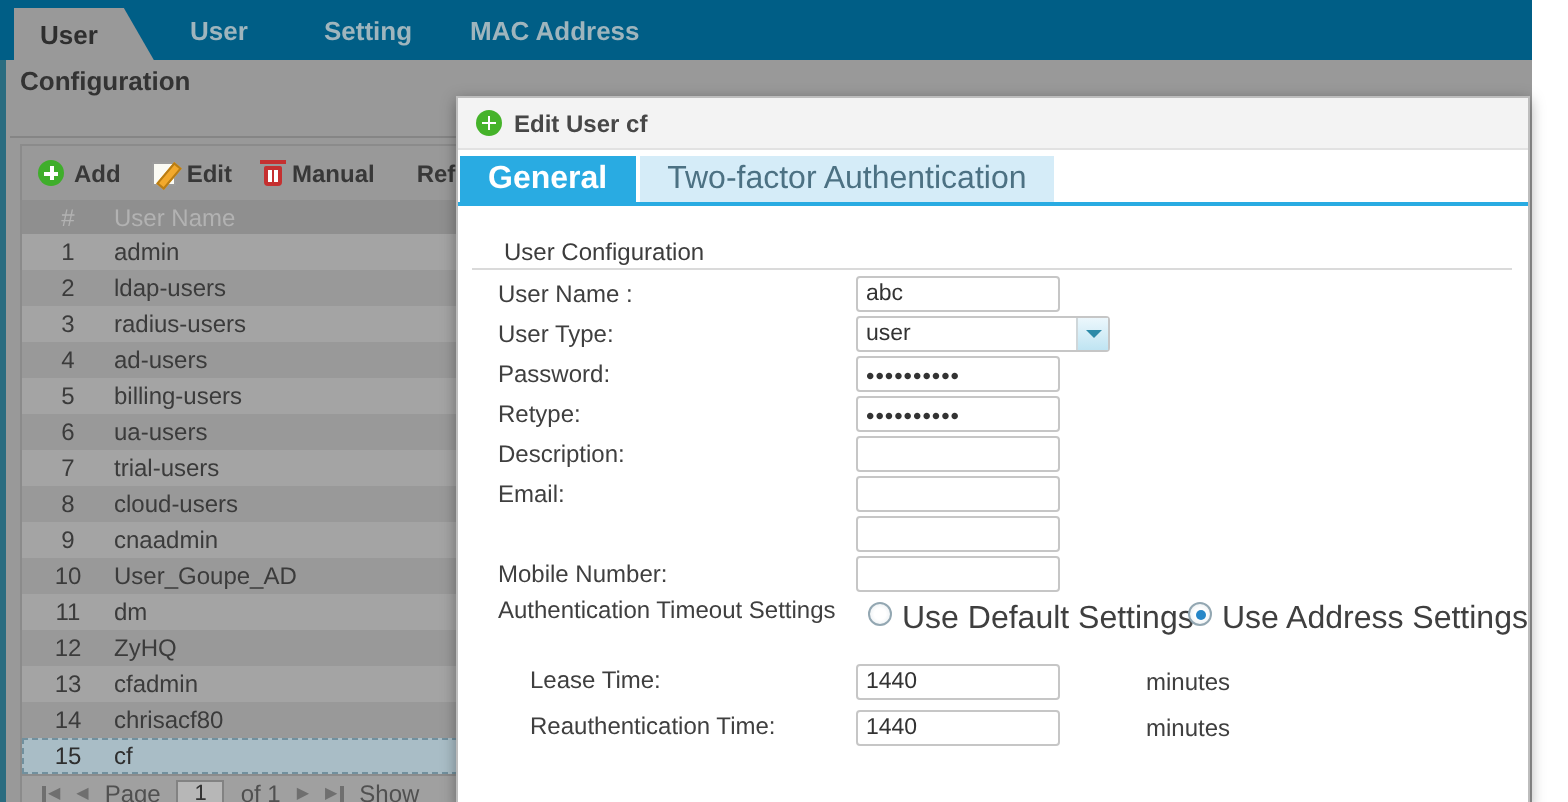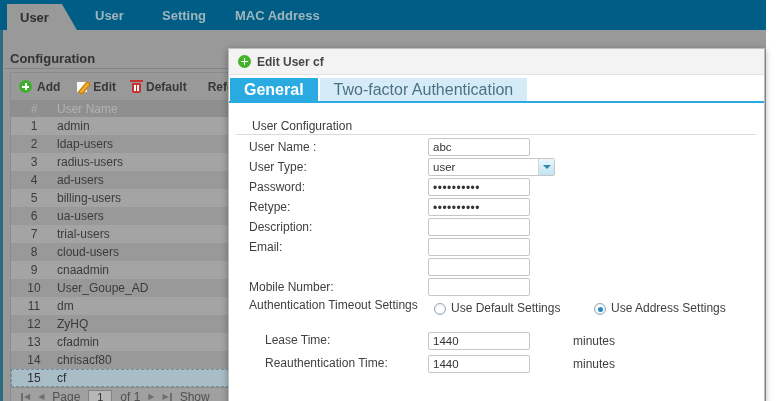--- a/index.html
+++ b/index.html
@@ -11,21 +11,21 @@
   .page { position:absolute; left:0; top:0; width:766px; height:401px; background:#999999; }
   .topbar { position:absolute; left:0; top:0; width:766px; height:30px; background:#005e86; }
   .left-strip { position:absolute; left:0; top:30px; width:3px; height:371px; background:#2a6c80; }
 
   .nav-item { position:absolute; top:8px; font-size:13px; font-weight:bold; color:#9fb5bd; cursor:default; }
   .nav-active { position:absolute; top:4px; height:26px; background:#999999;
                 clip-path:polygon(0 0, calc(100% - 15px) 0, 100% 100%, 0 100%);
                 display:flex; align-items:center; padding:0 28px 0 13px;
                 font-size:13px; font-weight:bold; color:#2e2e2e; }
 
-  .config-title { position:absolute; left:10px; top:51px; font-size:13px; font-weight:bold; color:#333333; }
+  .config-title { position:absolute; left:10px; top:33px; font-size:13px; font-weight:bold; color:#333333; }
   .config-line  { position:absolute; left:5px; top:68px; width:756px; border-top:1px solid #858585; }
 
   .list-panel { position:absolute; left:10px; top:72px; width:750px; height:340px;
                 border:1px solid #8b8b8b; }
   .toolbar { height:27px; display:flex; align-items:center; gap:16px; padding-left:8px;
              font-size:12px; font-weight:bold; color:#383838; }
   .tb-btn { display:flex; align-items:center; gap:5px; cursor:default; }
 
   .icon-add { width:13px; height:13px; border-radius:50%; background:#3fae2b; position:relative; flex:0 0 13px; }
   .icon-add::before, .icon-add::after { content:''; position:absolute; background:#ffffff; }
@@ -94,22 +94,22 @@
          position:relative; display:flex; align-items:center; padding-left:4px;
          font-size:11.5px; color:#333333; cursor:default; }
   .sel-arrow { position:absolute; right:0; top:0; bottom:0; width:16px;
                background:linear-gradient(#ecf7fc,#bfe4f2); border-left:1px solid #cfd7da;
                display:flex; align-items:center; justify-content:center; }
   .sel-arrow::after { content:''; border-left:4px solid transparent; border-right:4px solid transparent;
                       border-top:4px solid #2c8aa8; }
 
   .auth-row { height:32px; align-items:flex-start; padding-top:2px; }
   .auth-row .f-ctrl { height:100%; }
-  .radio-opt { position:absolute; top:2px; display:flex; align-items:flex-end; gap:5px;
-               font-size:12px; color:#3f3f3f; cursor:default; }
+  .radio-opt { position:absolute; top:2px; display:flex; align-items:flex-start; gap:5px;
+               font-size:16px; color:#3f3f3f; cursor:default; }
   .radio { width:12px; height:12px; border-radius:50%; border:1px solid #93a7b2;
            background:radial-gradient(#ffffff 40%, #e3eaee); position:relative; flex:0 0 12px; }
   .radio.sel::after { content:''; position:absolute; left:2.5px; top:2.5px; width:5px; height:5px;
                       border-radius:50%; background:#2787c8; }
 
   .to-row { height:23px; }
   .unit { margin-left:43px; font-size:12px; color:#3f3f3f; }
 </style>
 </head>
 <body>
@@ -133,21 +133,21 @@
         <div class="tb-btn">
           <span class="icon-add"></span>
           <span>Add</span>
         </div>
         <div class="tb-btn">
           <span class="icon-edit"></span>
           <span>Edit</span>
         </div>
         <div class="tb-btn">
           <span class="icon-remove"></span>
-          <span>Default</span>
+          <span>Manual</span>
         </div>
         <div class="tb-btn">
           <span class="icon-references"></span>
           <span>Refe</span>
         </div>
       </div>
 
     <div id="user-table">
       <div class="t-header">
         <span class="col-num">#</span>

